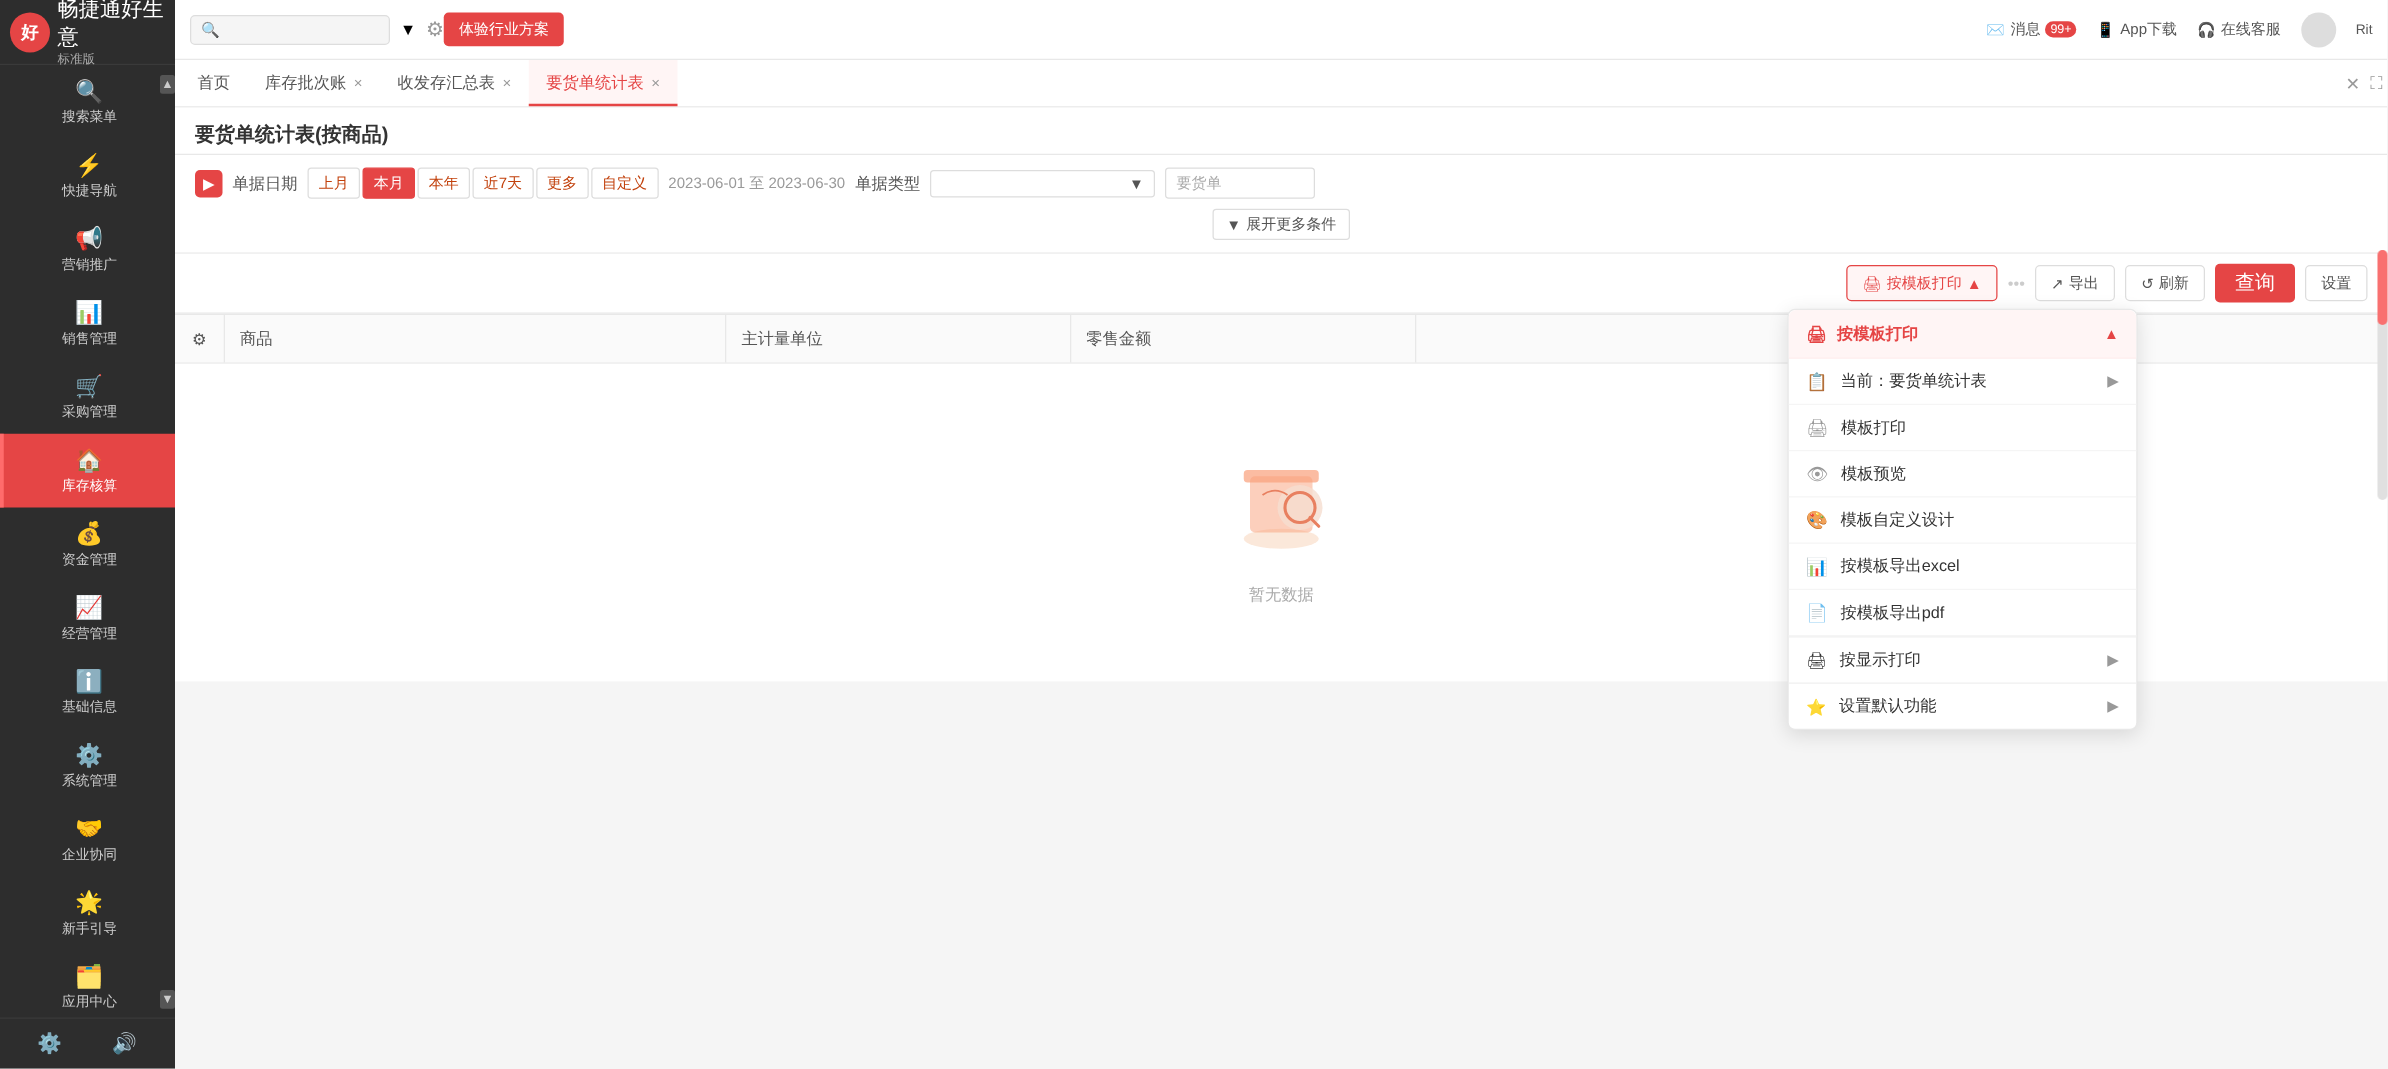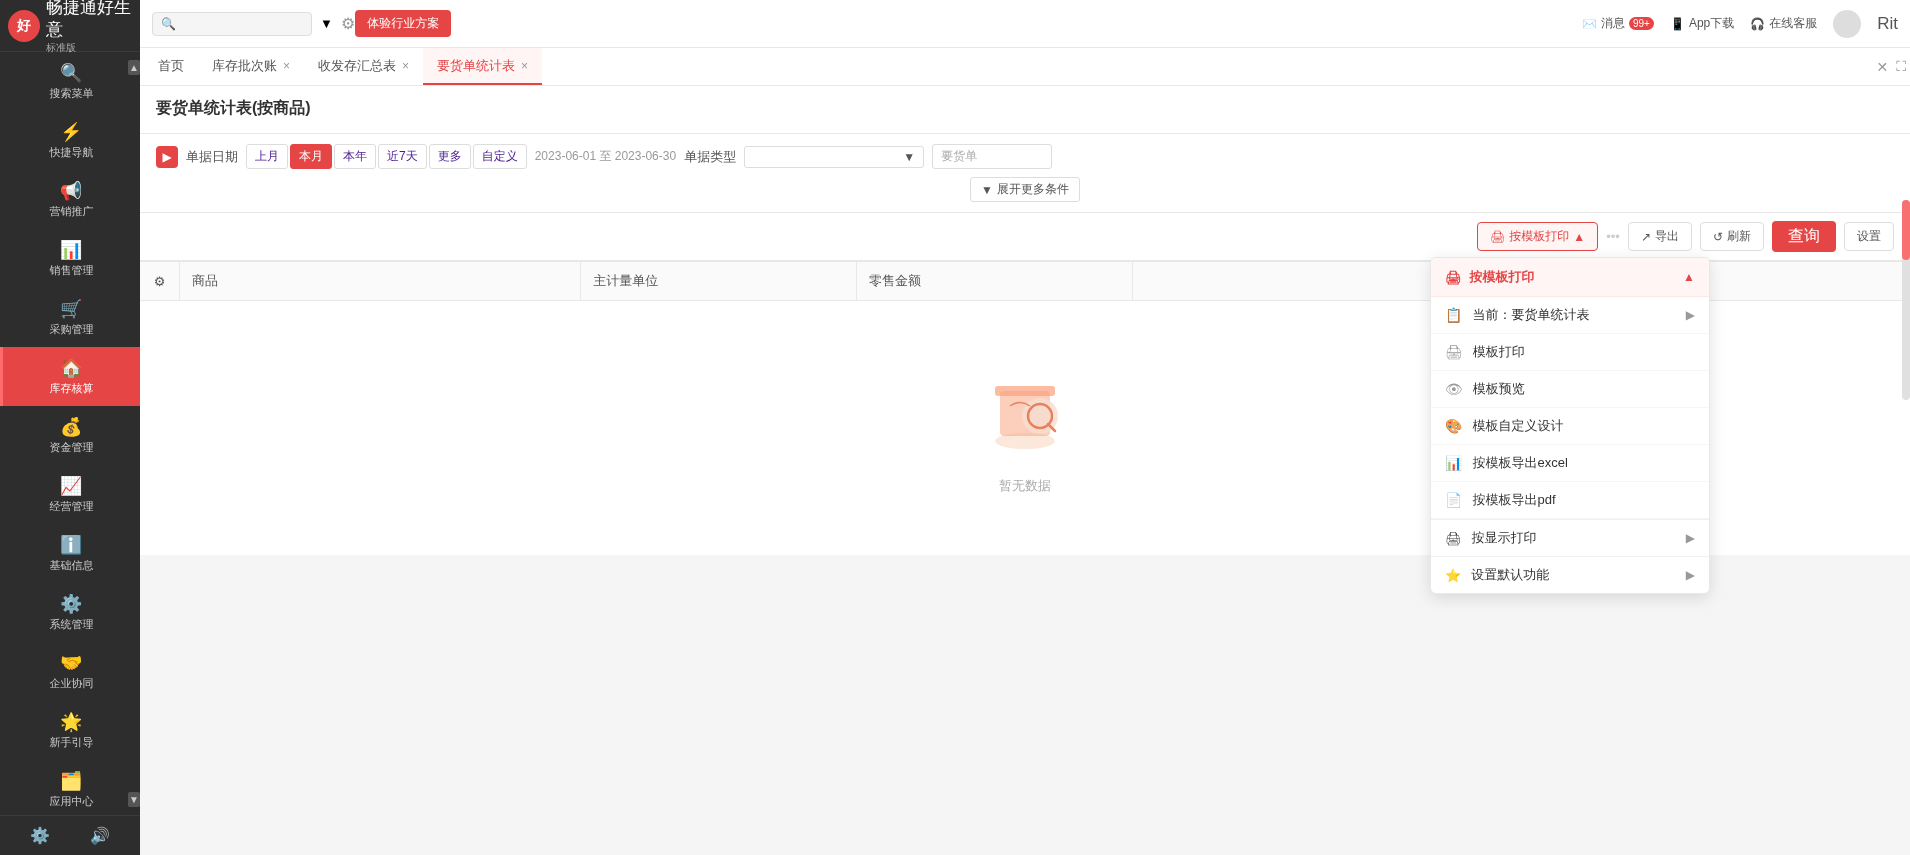--- a/index.html
+++ b/index.html
@@ -197,21 +197,21 @@
 
     .page-header {
       background: #fff;
       padding: 12px 16px 0;
       border-bottom: 1px solid #e8e8e8;
     }
     .page-title {
       font-size: 16px;
       font-weight: bold;
       color: #333;
-      margin-bottom: 14px;
+      margin-bottom: 4px;
     }
 
     
     .filter-section {
       background: #fff;
       padding: 10px 16px;
       border-bottom: 1px solid #e8e8e8;
     }
     .filter-row {
       display: flex;
@@ -235,21 +235,21 @@
       align-items: center;
       gap: 2px;
     }
     .date-btn {
       padding: 3px 8px;
       border: 1px solid #ddd;
       background: #fff;
       border-radius: 3px;
       font-size: 12px;
       cursor: pointer;
-      color: #4c1d95;
+      color: #c2410c;
     }
     .date-btn.active {
       background: #e54545;
       color: #fff;
       border-color: #e54545;
     }
     .date-range { color: #999; font-size: 12px; }
 
     .filter-select {
       display: flex;
@@ -554,21 +554,21 @@
       </div>
       <div class="topbar-item">
         <span>📱</span>
         <span>App下载</span>
       </div>
       <div class="topbar-item">
         <span>🎧</span>
         <span>在线客服</span>
       </div>
       <div class="avatar"></div>
-      <span style="color:#555; font-size:17px;">Rit</span>
+      <span style="color:#555; font-size:11px;">Rit</span>
     </div>
   </div>
 
   <div class="tabs">
     <div class="tab">
       <span>首页</span>
     </div>
     <div class="tab">
       <span>库存批次账</span>
       <span class="tab-close">×</span>

